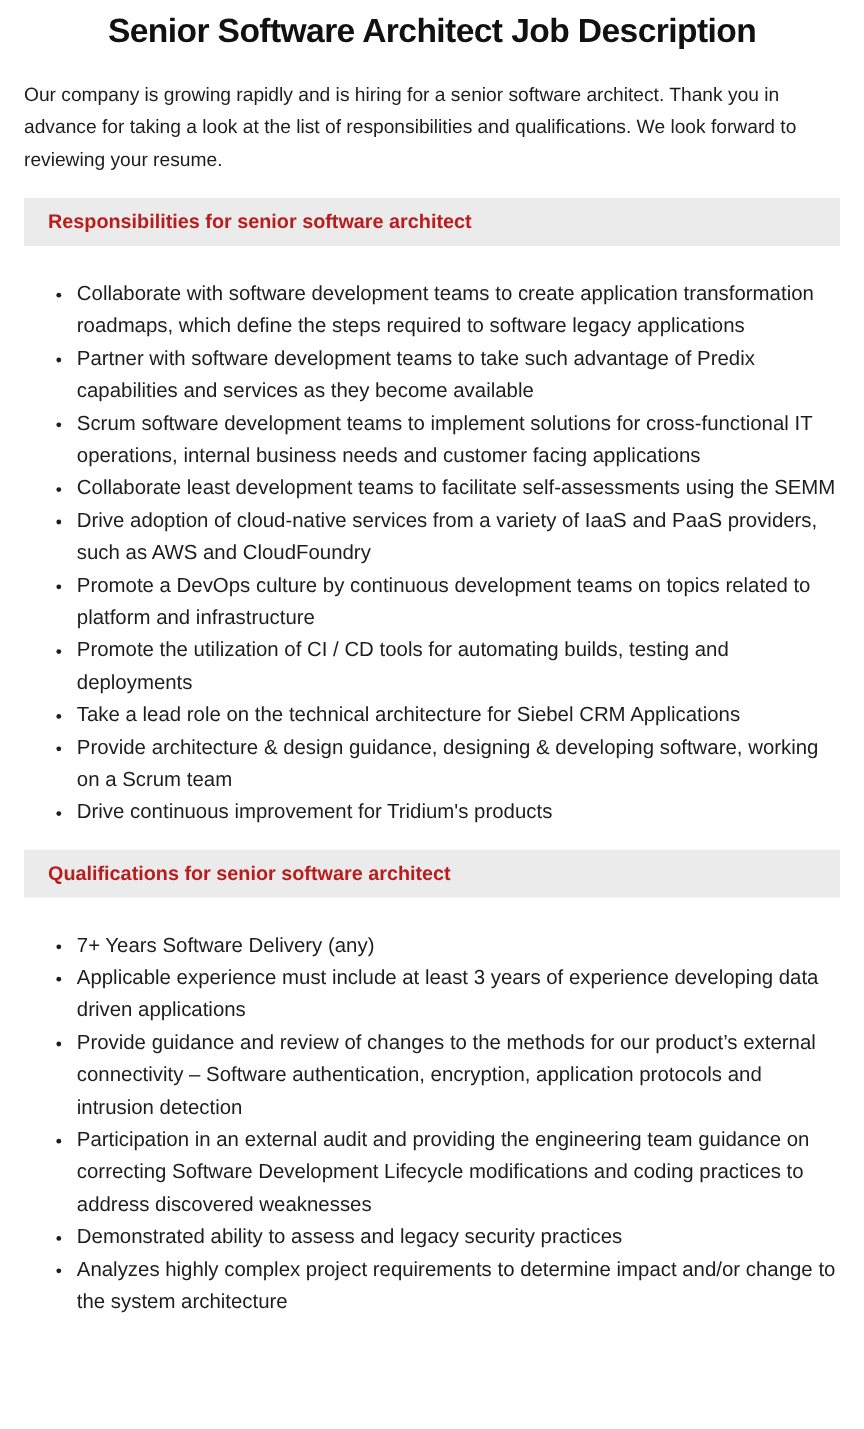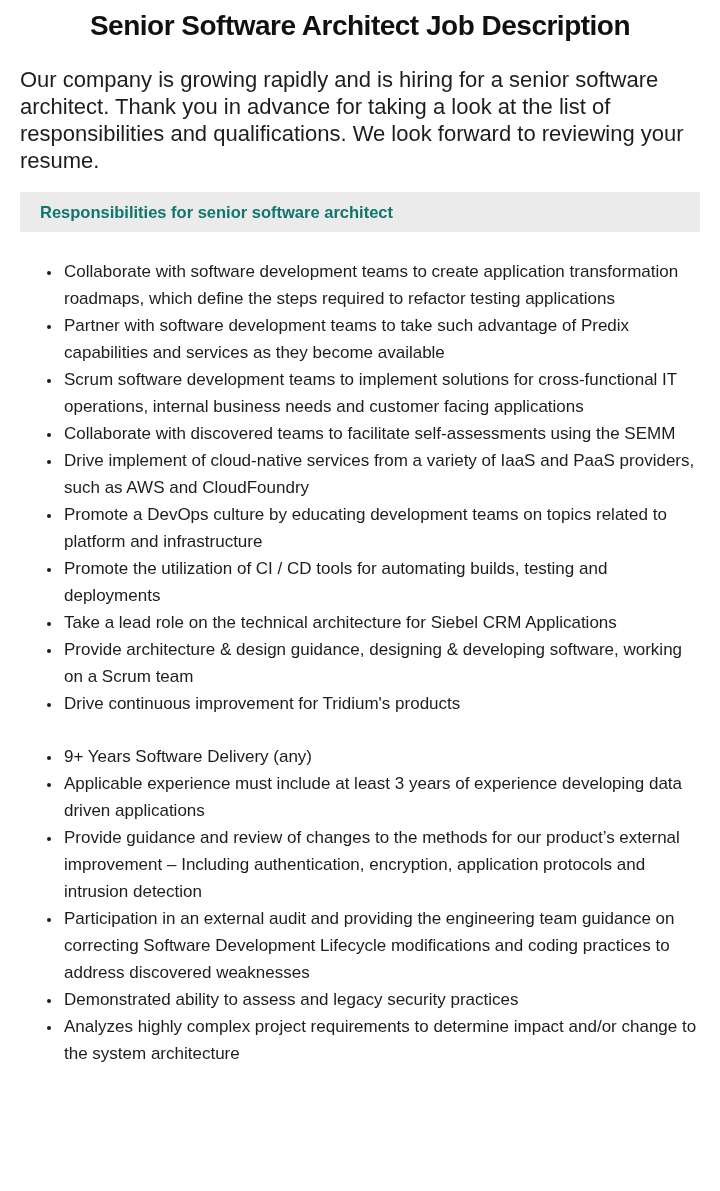--- a/index.html
+++ b/index.html
@@ -19,33 +19,33 @@
   h1.page-title {
     font-size: 28px;
     font-weight: 700;
     letter-spacing: -0.5px;
     text-align: center;
     color: #111111;
     margin: 4px 0 24px 0;
     line-height: 1.15;
   }
   p.intro {
-    font-size: 22px;
+    font-size: 16px;
     line-height: 27px;
     margin: 0 0 18px 0;
   }
   .section-header {
     background: #ebebeb;
     min-height: 40px;
     display: flex;
     align-items: center;
     padding: 8px 20px;
     font-size: 16.5px;
     font-weight: 700;
-    color: #0f766e;
+    color: #b91c1c;
     margin-top: 18px;
   }
   ul.bullet-list {
     margin: 26px 0 18px 0;
     padding-left: 42px;
     font-size: 17px;
     line-height: 27px;
     list-style-type: disc;
   }
   ul.bullet-list li {
@@ -61,37 +61,38 @@
 
 <main>
 
   <h1 class="page-title">Senior Software Architect Job Description</h1>
 
   <p class="intro">Our company is growing rapidly and is hiring for a senior software architect. Thank you in advance for taking a look at the list of responsibilities and qualifications. We look forward to reviewing your resume.</p>
 
   <section>
     <div class="section-header">Responsibilities for senior software architect</div>
     <ul class="bullet-list">
-        <li>Collaborate with software development teams to create application transformation roadmaps, which define the steps required to refactor testing applications</li>
+        <li>Collaborate with software development teams to create application transformation roadmaps, which define the steps required to software legacy applications</li>
         <li>Partner with software development teams to take such advantage of Predix capabilities and services as they become available</li>
         <li>Scrum software development teams to implement solutions for cross-functional IT operations, internal business needs and customer facing applications</li>
-        <li>Collaborate with discovered teams to facilitate self-assessments using the SEMM</li>
-        <li>Drive implement of cloud-native services from a variety of IaaS and PaaS providers, such as AWS and CloudFoundry</li>
-        <li>Promote a DevOps culture by educating development teams on topics related to platform and infrastructure</li>
+        <li>Collaborate least development teams to facilitate self-assessments using the SEMM</li>
+        <li>Drive adoption of cloud-native services from a variety of IaaS and PaaS providers, such as AWS and CloudFoundry</li>
+        <li>Promote a DevOps culture by continuous development teams on topics related to platform and infrastructure</li>
         <li>Promote the utilization of CI / CD tools for automating builds, testing and deployments</li>
         <li>Take a lead role on the technical architecture for Siebel CRM Applications</li>
         <li>Provide architecture &amp; design guidance, designing &amp; developing software, working on a Scrum team</li>
         <li>Drive continuous improvement for Tridium's products</li>
       </ul>
   </section>
 
   <section>
+    <div class="section-header">Qualifications for senior software architect</div>
     <ul class="bullet-list">
-        <li>9+ Years Software Delivery (any)</li>
+        <li>7+ Years Software Delivery (any)</li>
         <li>Applicable experience must include at least 3 years of experience developing data driven applications</li>
-        <li>Provide guidance and review of changes to the methods for our product’s external improvement – Including authentication, encryption, application protocols and intrusion detection</li>
+        <li>Provide guidance and review of changes to the methods for our product’s external connectivity – Software authentication, encryption, application protocols and intrusion detection</li>
         <li>Participation in an external audit and providing the engineering team guidance on correcting Software Development Lifecycle modifications and coding practices to address discovered weaknesses</li>
         <li>Demonstrated ability to assess and legacy security practices</li>
         <li>Analyzes highly complex project requirements to determine impact and/or change to the system architecture</li>
       </ul>
   </section>
 
 </main>
 
 </body></html>

